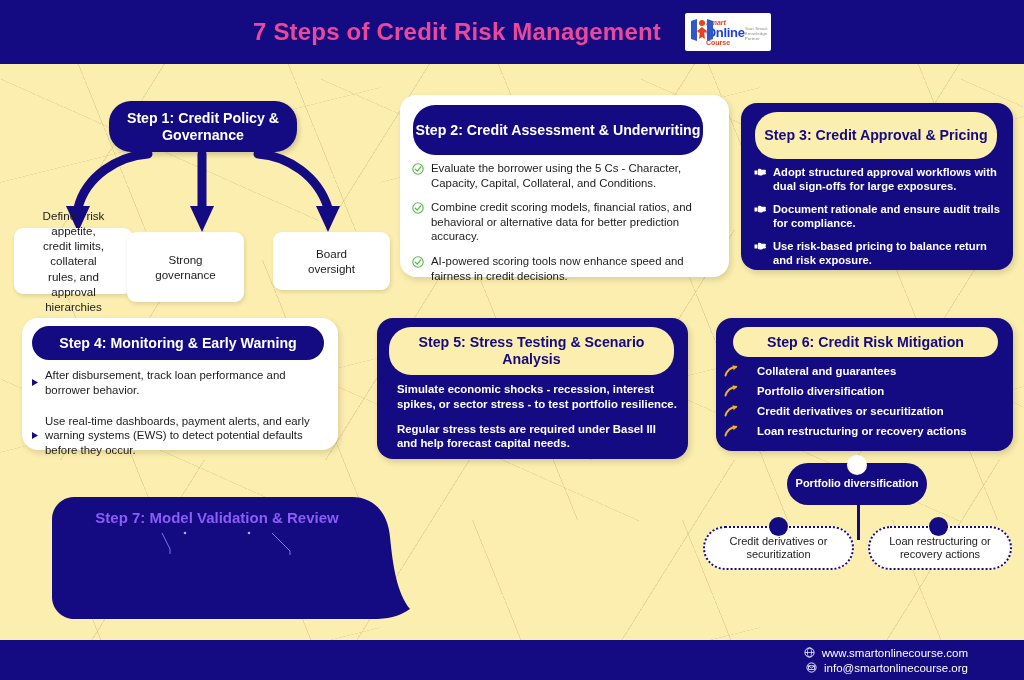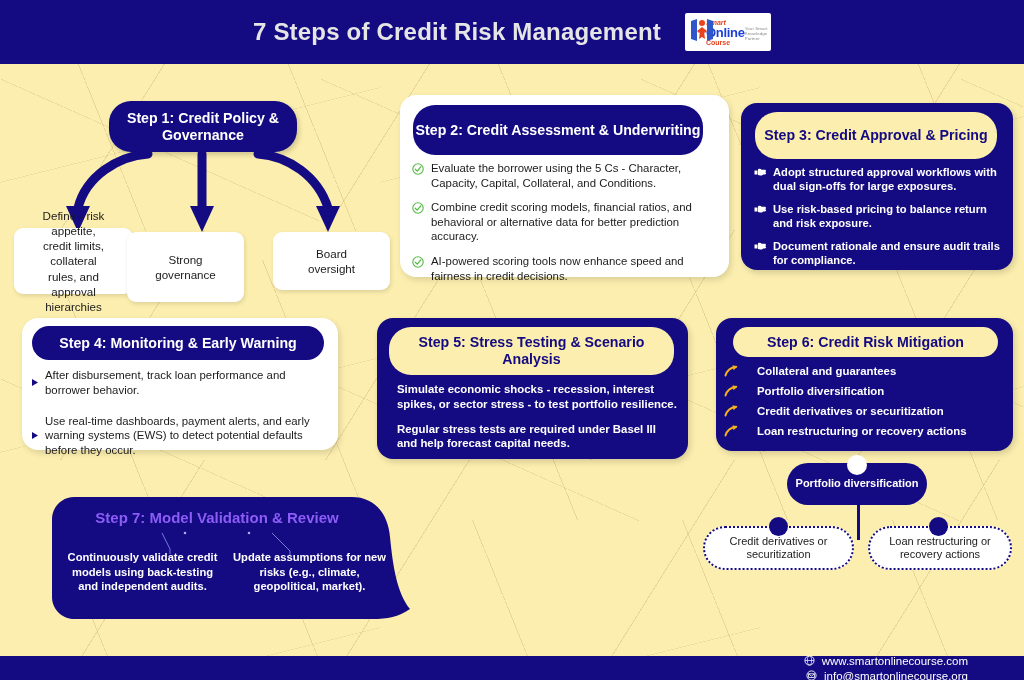--- a/index.html
+++ b/index.html
@@ -20,39 +20,39 @@
     background-size:210px 260px, 265px 230px, 320px 300px, 380px 270px;
     pointer-events:none;
   }
 
   
   .header{
     position:absolute; left:0; top:0; width:1024px; height:64px;
     background:#140a82; display:flex; align-items:center; justify-content:center; gap:24px;
   }
   .header h1{
-    color:#e5e5e5; font-size:24px; font-weight:bold; letter-spacing:.2px;
+    color:#ec4899; font-size:24px; font-weight:bold; letter-spacing:.2px;
   }
   .logo{
     width:86px; height:38px; background:#fff; border-radius:2px;
     position:relative; overflow:hidden; display:flex; flex-direction:row;
     justify-content:center; align-items:center; padding:2px 3px;
   }
   .logo .lg-person{
     position:absolute; left:4px; top:4px; width:26px; height:26px;
   }
   .logo .lg-txt{ margin-left:18px; line-height:1; text-align:left; }
   .logo .lg-smart{ color:#e8431f; font-size:7px; font-weight:bold; font-style:italic; }
   .logo .lg-online{ color:#1c3fd6; font-size:13px; font-weight:bold; letter-spacing:-.3px; }
   .logo .lg-course{ color:#e8431f; font-size:7px; font-weight:bold; }
   .logo .lg-tag{ color:#8a8a8a; font-size:4.4px; margin-top:2px; letter-spacing:.1px; }
 
   
   .footer{
-    position:absolute; left:0; bottom:0; width:1024px; height:24px;
+    position:absolute; left:0; bottom:0; width:1024px; height:40px;
     background:#140a82; display:flex; flex-direction:column;
     align-items:flex-end; justify-content:center; padding-right:56px; gap:3px;
   }
   .footer .frow{ display:flex; align-items:center; gap:7px; color:#fff; font-size:11.5px; }
   .fic{ width:11px; height:11px; flex:0 0 11px; }
 
   
   .card{ position:absolute; }
   .pill-title{
     background:#140a82; color:#fff; border-radius:22px;
@@ -215,28 +215,28 @@
         <path d="M0.5 3.5 h3 v4 h-3 z" fill="#ffffff"></path>
         <path d="M4 2.2 c1.6-.7 3-.4 3.6 .6 h3.1 c.9 0 1.3 .6 1.3 1.2 0 .7-.5 1.2-1.3 1.2 h-1.2 h1.4 c.8 0 1.2 .5 1.2 1.1 0 .7-.5 1.1-1.2 1.1 h-1.6 c-1.4 1.3-3.6 1.5-5.3 .7 z" fill="#ffffff"></path>
       </svg>
       <div class="tx">Adopt structured approval workflows with dual sign-offs for large exposures.</div>
     </div>
     <div class="s3item">
       <svg class="hand" viewBox="0 0 13 11">
         <path d="M0.5 3.5 h3 v4 h-3 z" fill="#ffffff"></path>
         <path d="M4 2.2 c1.6-.7 3-.4 3.6 .6 h3.1 c.9 0 1.3 .6 1.3 1.2 0 .7-.5 1.2-1.3 1.2 h-1.2 h1.4 c.8 0 1.2 .5 1.2 1.1 0 .7-.5 1.1-1.2 1.1 h-1.6 c-1.4 1.3-3.6 1.5-5.3 .7 z" fill="#ffffff"></path>
       </svg>
-      <div class="tx">Use risk-based pricing to balance return and risk exposure.</div>
+      <div class="tx">Document rationale and ensure audit trails for compliance.</div>
     </div>
     <div class="s3item">
       <svg class="hand" viewBox="0 0 13 11">
         <path d="M0.5 3.5 h3 v4 h-3 z" fill="#ffffff"></path>
         <path d="M4 2.2 c1.6-.7 3-.4 3.6 .6 h3.1 c.9 0 1.3 .6 1.3 1.2 0 .7-.5 1.2-1.3 1.2 h-1.2 h1.4 c.8 0 1.2 .5 1.2 1.1 0 .7-.5 1.1-1.2 1.1 h-1.6 c-1.4 1.3-3.6 1.5-5.3 .7 z" fill="#ffffff"></path>
       </svg>
-      <div class="tx">Document rationale and ensure audit trails for compliance.</div>
+      <div class="tx">Use risk-based pricing to balance return and risk exposure.</div>
     </div>
   </div>
 </div>
 
 <div class="card" id="step4">
   <div class="pill-title" id="step4-title">Step 4: Monitoring &amp; Early Warning</div>
   <div class="s4list">
     <div class="s4item">
       <svg class="tri" viewBox="0 0 8 9">
         <path d="M1 1 L7 4.5 L1 8 Z" fill="#140a82"></path>
@@ -321,24 +321,20 @@
   <svg class="s7shape" viewBox="0 0 360 122" preserveAspectRatio="none">
     <path d="M22 0 H300 C322 0 336 16 338 40 C341 70 345 96 358 112 C346 120 336 122 320 122 H22 C10 122 0 112 0 100 V22 C0 10 10 0 22 0 Z" fill="#140a82"></path>
   </svg>
   <div id="step7-title">Step 7: Model Validation &amp; Review</div>
   <svg class="s7lines" viewBox="0 0 360 122">
     <path d="M110 36 L118 52 L118 57" stroke="#6f7fd8" stroke-width="1" fill="none"></path>
     <path d="M220 36 L238 54 L238 58" stroke="#6f7fd8" stroke-width="1" fill="none"></path>
     <circle cx="133" cy="36" r="1.3" fill="#9fb0ee"></circle>
     <circle cx="197" cy="36" r="1.3" fill="#9fb0ee"></circle>
   </svg>
-  <div class="s7cols">
-    <div class="s7col">Continuously validate credit models using back-testing and independent audits.</div>
-    <div class="s7col">Update assumptions for new risks (e.g., climate, geopolitical, market).</div>
-  </div>
 </div>
 
 <div class="footer">
   <div class="frow">
     <svg class="fic" viewBox="0 0 11 11">
       <circle cx="5.5" cy="5.5" r="4.6" fill="none" stroke="#ffffff" stroke-width=".9"></circle>
       <ellipse cx="5.5" cy="5.5" rx="2.1" ry="4.6" fill="none" stroke="#ffffff" stroke-width=".7"></ellipse>
       <path d="M1.1 5.5 H9.9" stroke="#ffffff" stroke-width=".7"></path>
     </svg>
     <span>www.smartonlinecourse.com</span>

